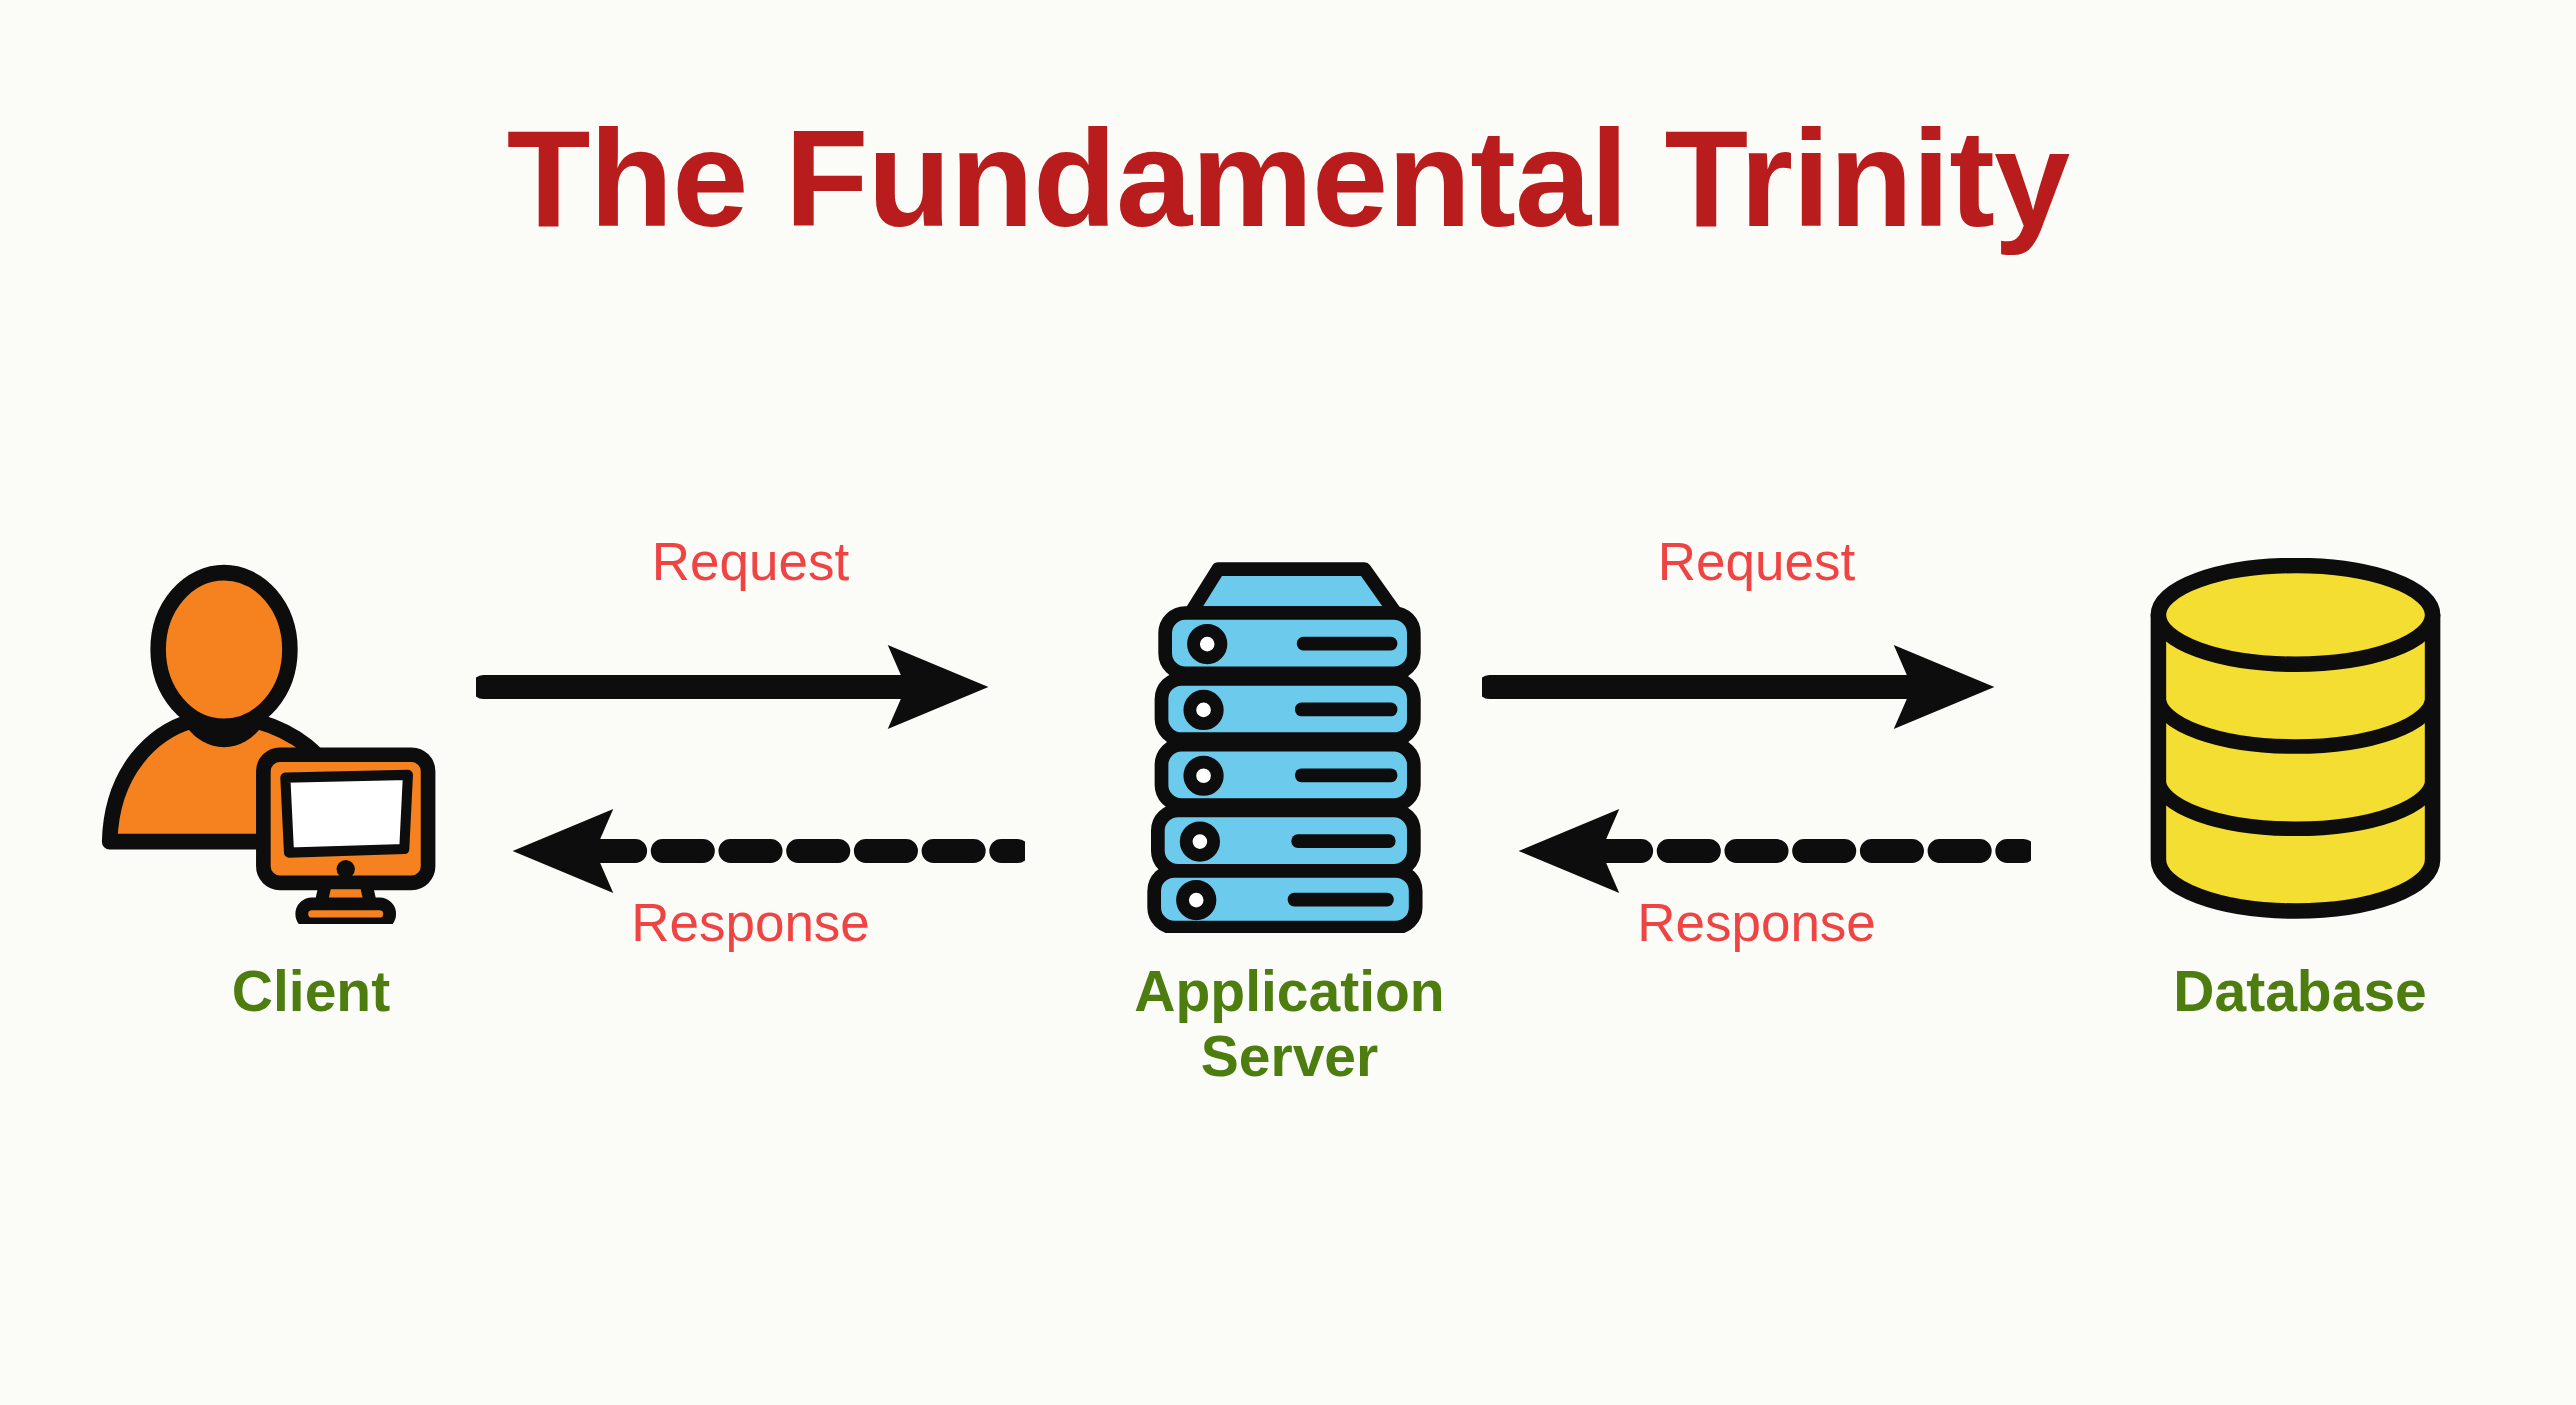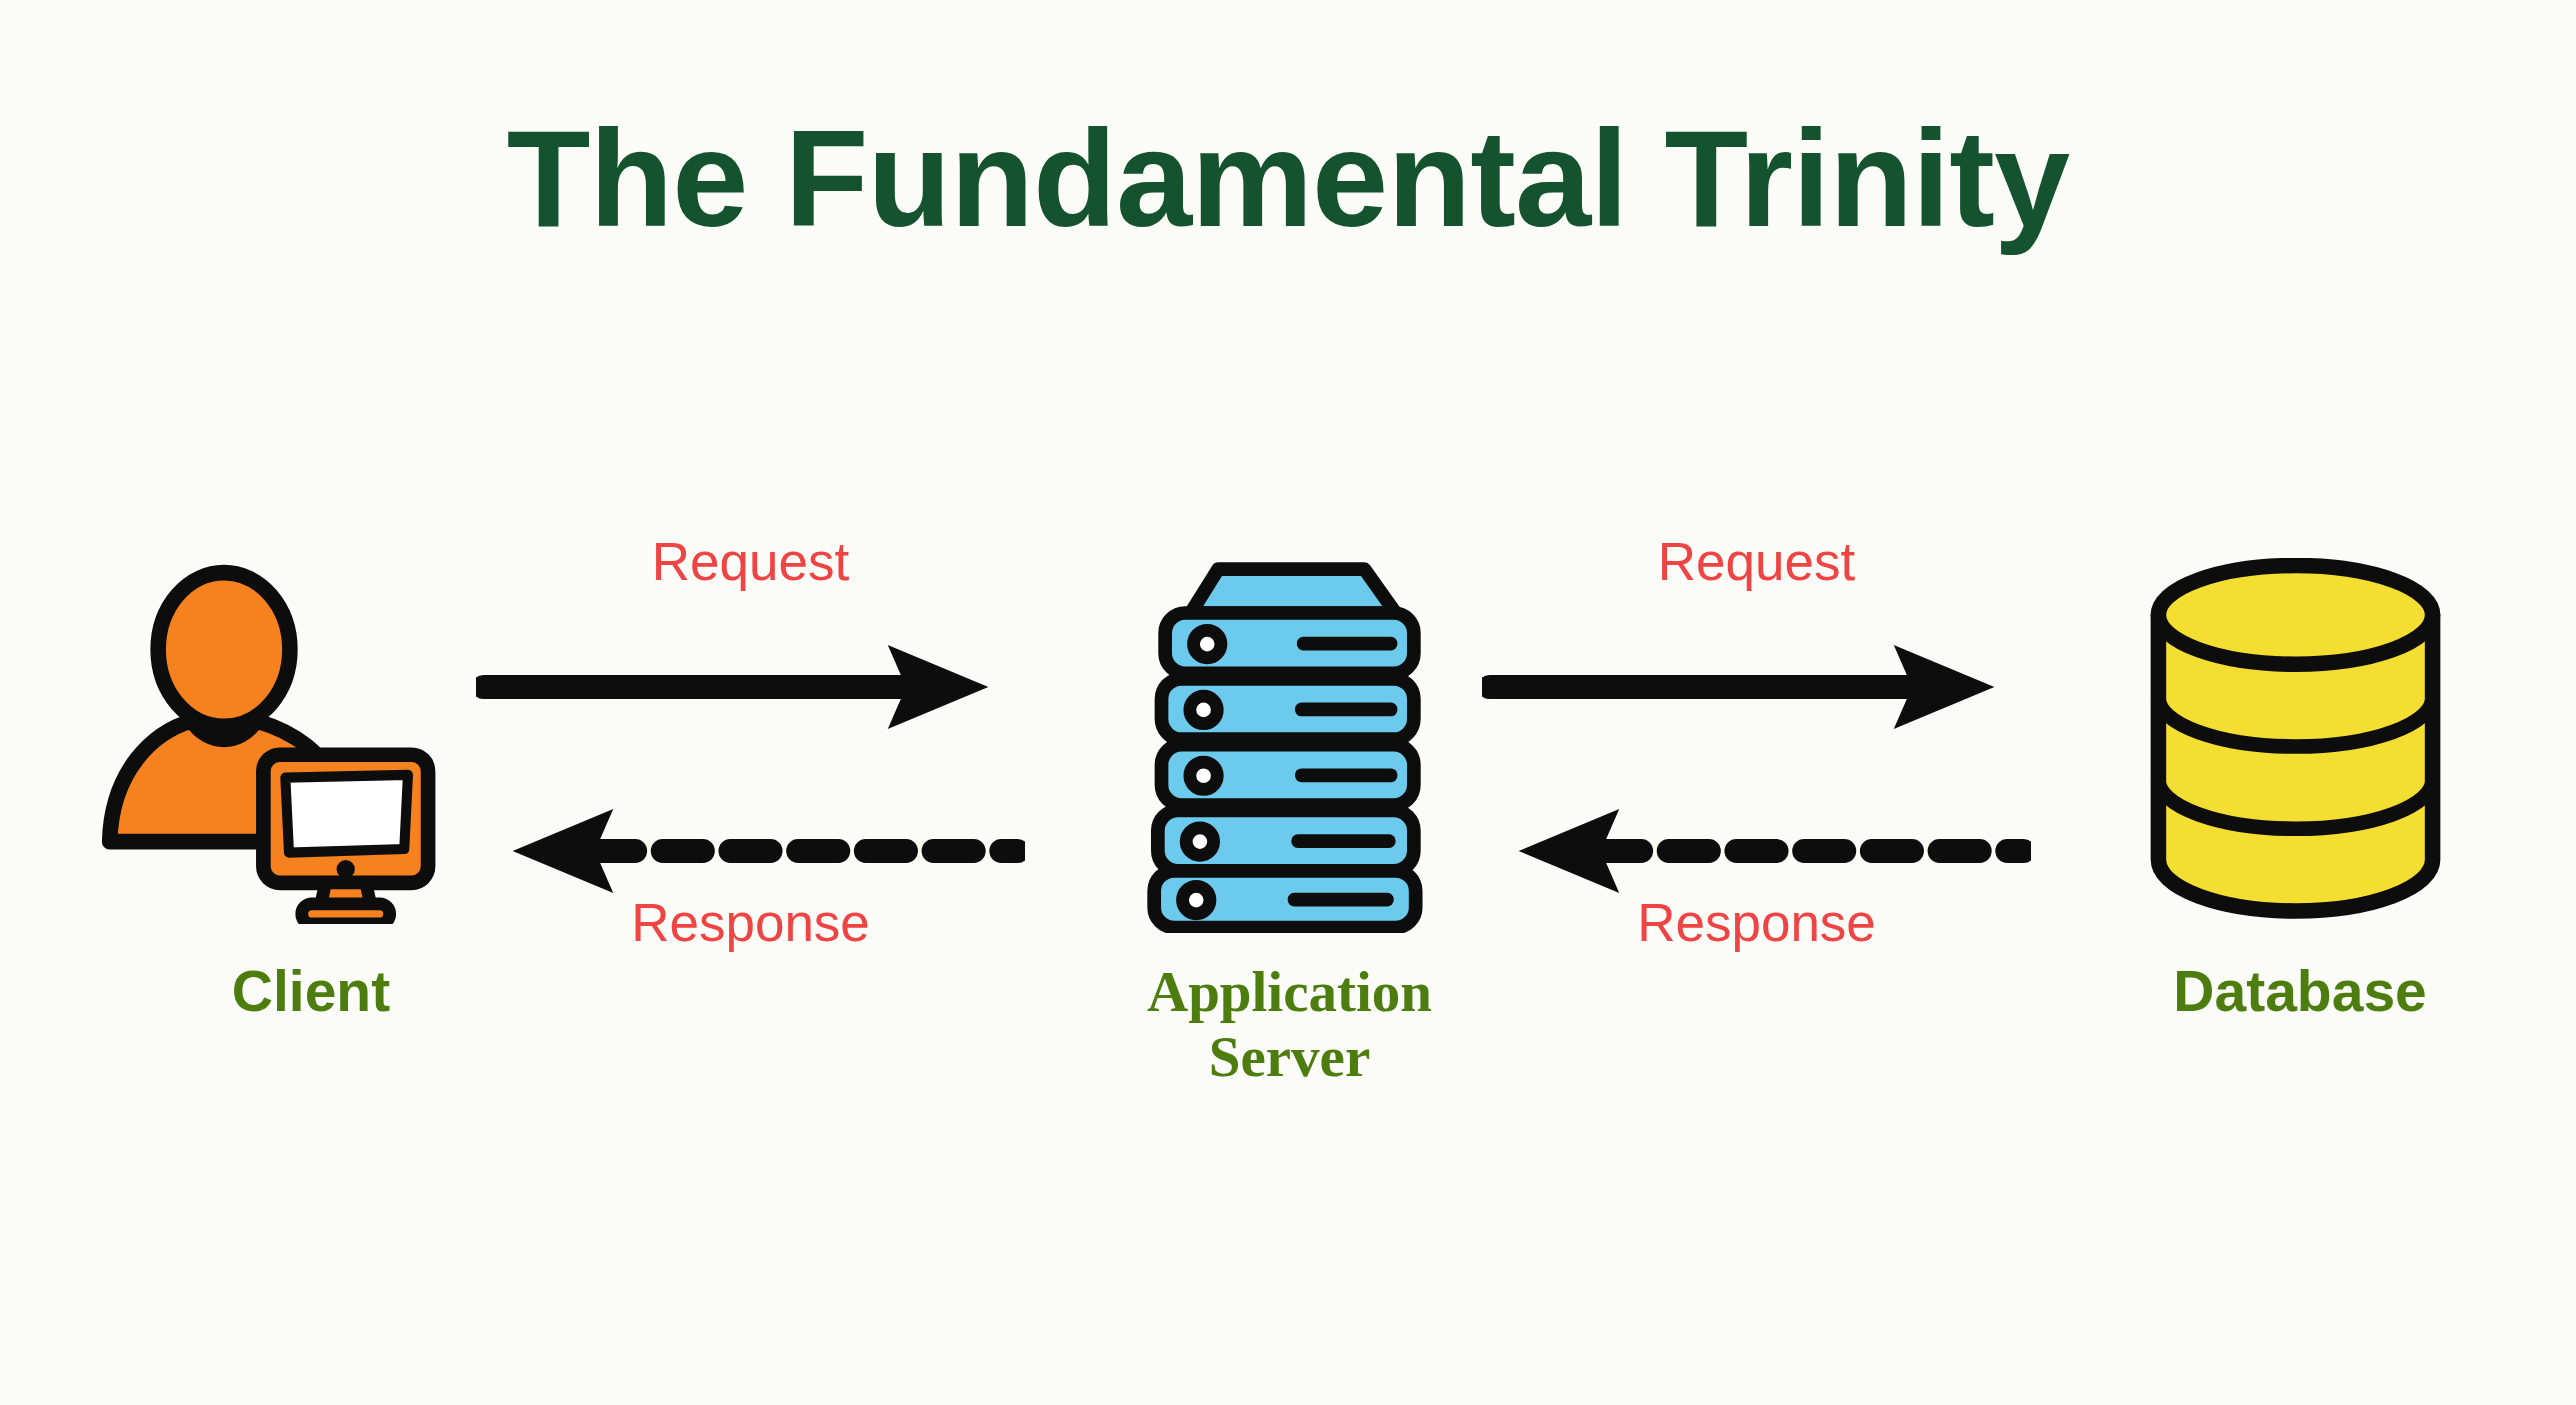--- a/index.html
+++ b/index.html
@@ -26,31 +26,31 @@
   
   #title {
     position: absolute;
     left: 0;
     top: 110px;
     width: 2576px;
     text-align: center;
     font-size: 137px;
     font-weight: 700;
     letter-spacing: -0.9px;
-    color: #14532d;
+    color: #b91c1c;
     line-height: 1.0;
     white-space: nowrap;
   }
 
   
   .node {
     position: absolute;
   }
   #client-node   { left: 55px;   top: 549px; width: 457px; }
-  #server-node   { left: 1061px; top: 549px; width: 457px; font-family: Liberation Serif, serif; }
+  #server-node   { left: 1061px; top: 549px; width: 457px; }
   #database-node { left: 2067px; top: 549px; width: 457px; }
 
   .node-figure {
     height: 384px;
     display: flex;
     align-items: center;
     justify-content: center;
   }
 
   .node-label {

